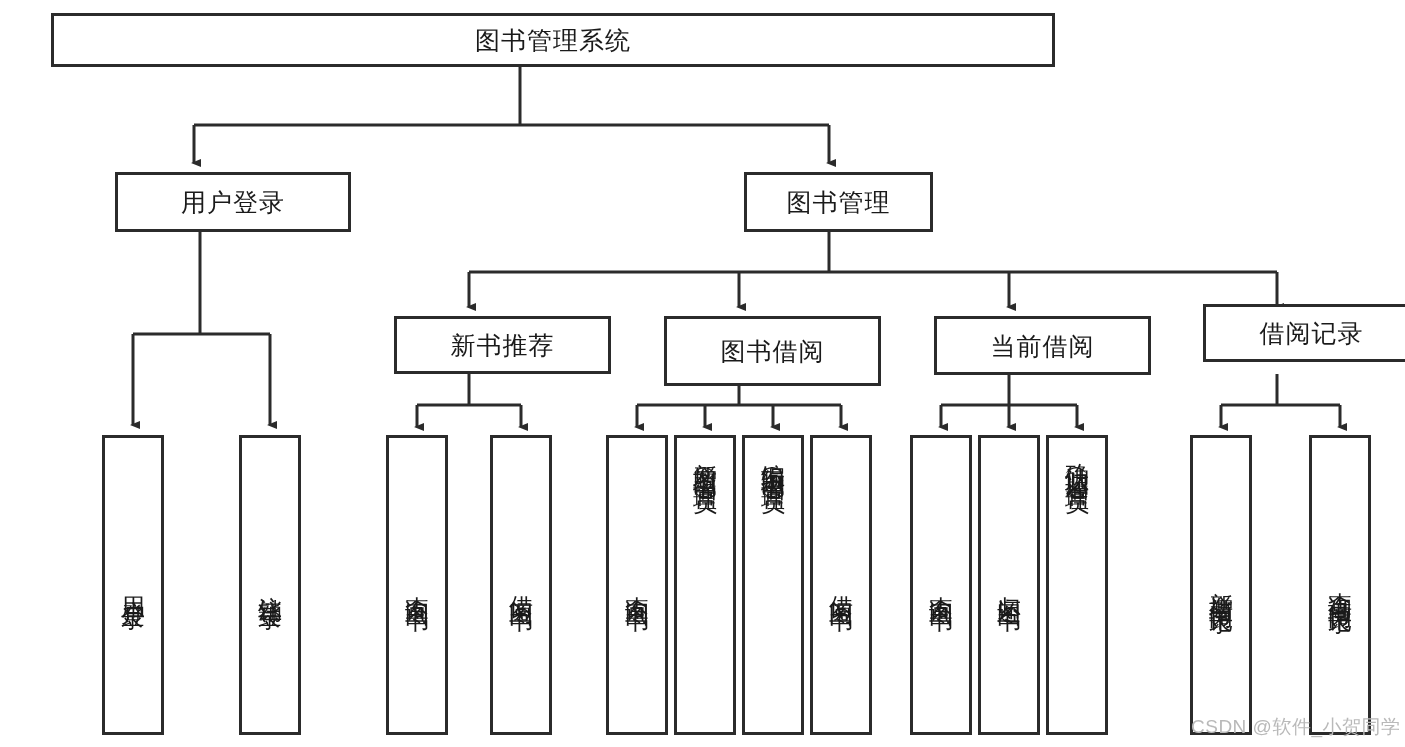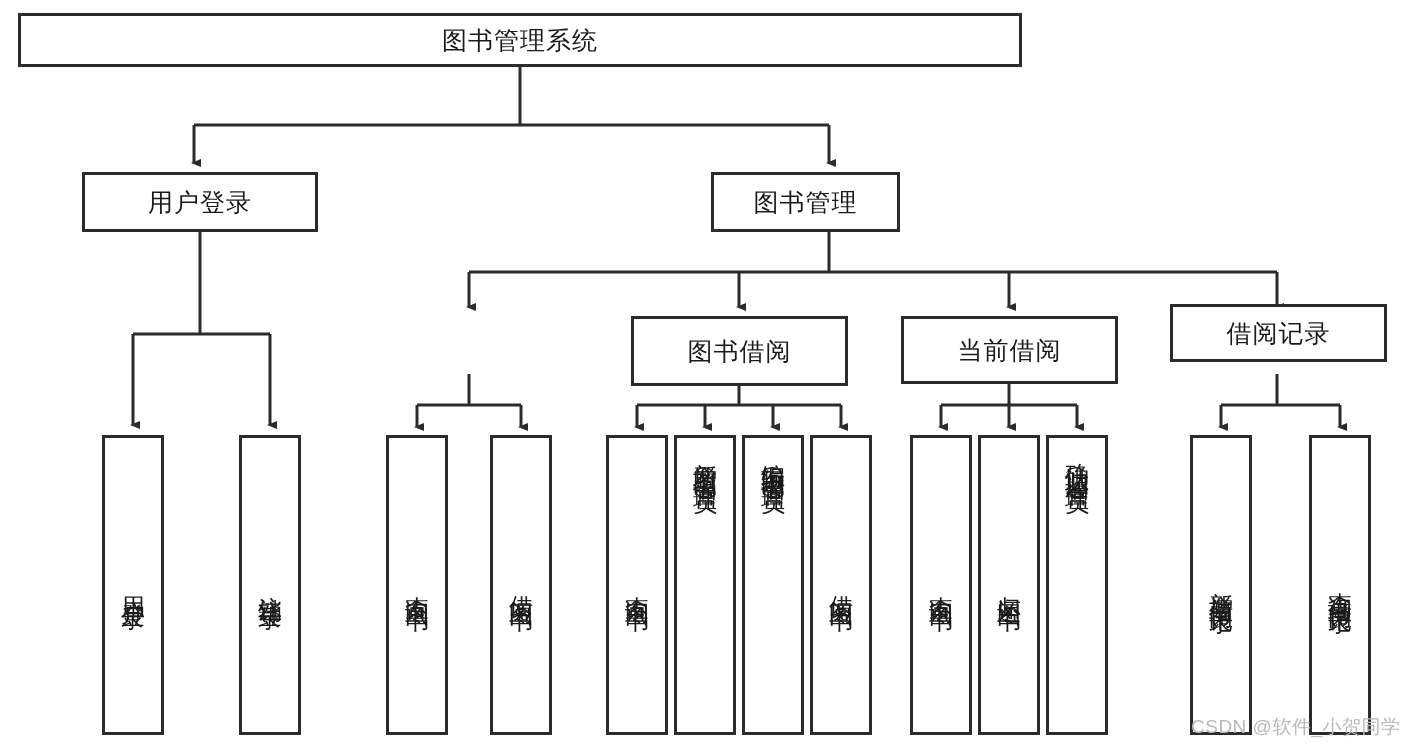--- a/index.html
+++ b/index.html
@@ -32,20 +32,21 @@
     background: #ffffff;
     display: flex;
     align-items: center;
     justify-content: center;
     color: #1a1a1a;
   }
   .node.horiz {
     font-size: 25px;
     letter-spacing: 1px;
     line-height: 1.2;
+    margin-left: 33px;
   }
   .node.root {
     font-size: 25px;
   }
   .node.leaf {
     align-items: flex-start;
     justify-content: center;
     padding-top: 0;
   }
   .vtext {
@@ -139,26 +140,29 @@
   </div>
 
   <div class="node horiz" style="left:82px; top:172px; width:236px; height:60px;">
     <span>用户登录</span>
   </div>
 
   <div class="node horiz" style="left:711px; top:172px; width:189px; height:60px;">
     <span>图书管理</span>
   </div>
 
+  <div class="node horiz" style="left:361px; top:316px; width:217px; height:58px;">
+    <span>新书推荐</span>
+  </div>
 
   <div class="node horiz" style="left:631px; top:316px; width:217px; height:70px;">
     <span>图书借阅</span>
   </div>
 
-  <div class="node horiz" style="left:901px; top:316px; width:217px; height:68px;">
+  <div class="node horiz" style="left:901px; top:316px; width:217px; height:59px;">
     <span>当前借阅</span>
   </div>
 
   <div class="node horiz" style="left:1170px; top:304px; width:217px; height:58px;">
     <span>借阅记录</span>
   </div>
 
   <div class="node leaf" style="left:102px; top:435px; width:62px; height:300px;">
     <div class="leaf-inner">
       <span class="vtext">用户登录</span>

